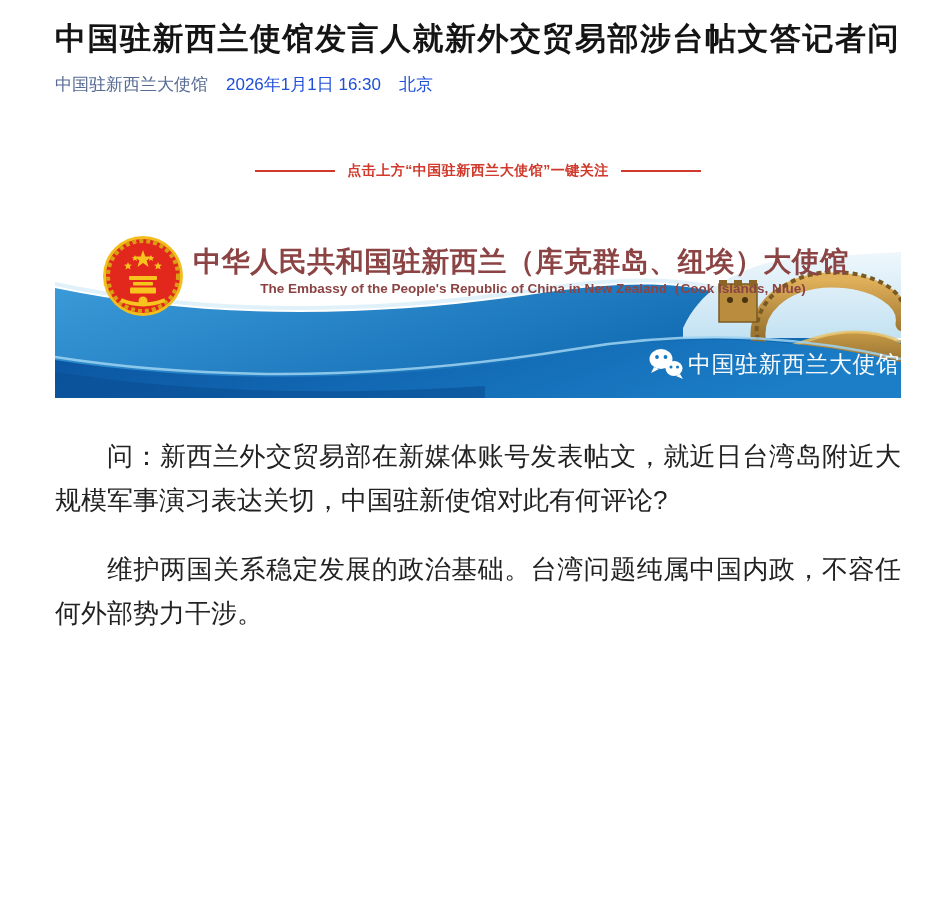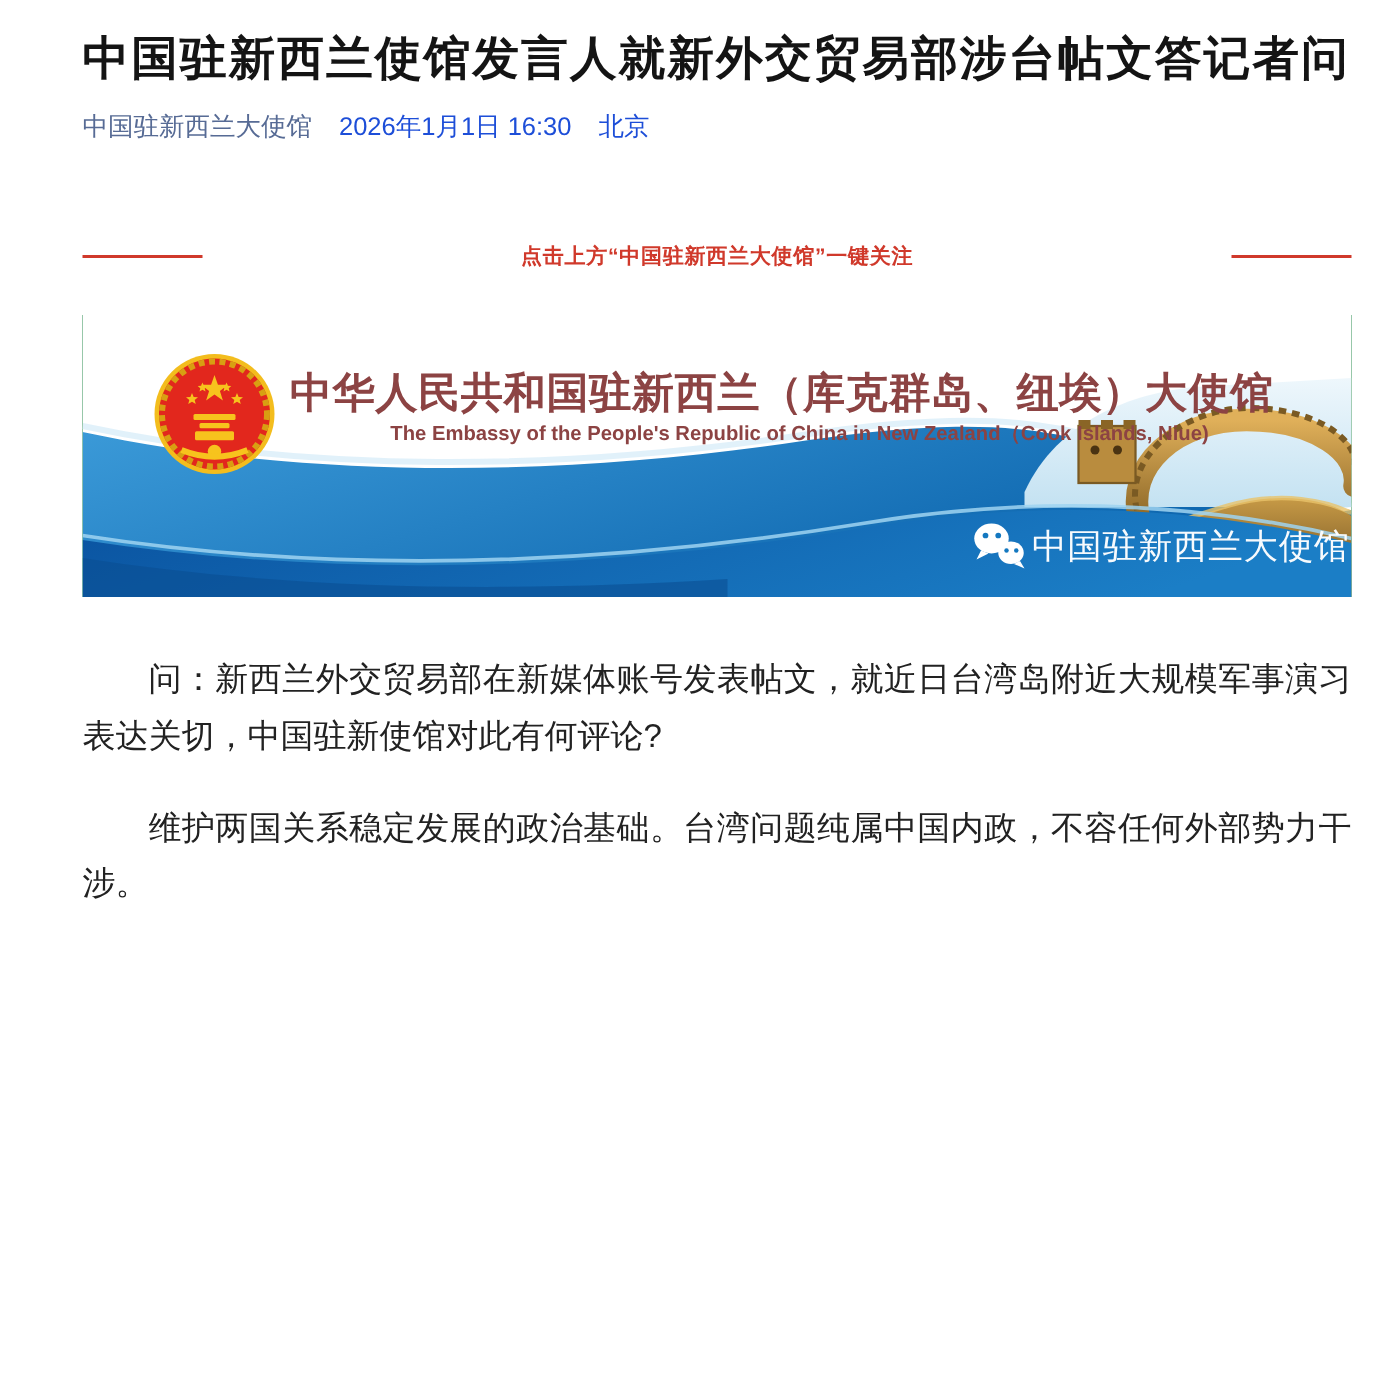--- a/index.html
+++ b/index.html
@@ -17,34 +17,34 @@
   }
   .byline {
     display: flex; align-items: center; gap: 18px;
     font-size: 17px; line-height: 1.2;
   }
   .account { color: #576b95; text-decoration: none; cursor: pointer; }
   .meta { color: #1d4ed8; }
 
   .cta {
     margin-top: 67px;
-    display: flex; align-items: center; justify-content: space-between; gap: 12px;
+    display: flex; align-items: center; justify-content: center; gap: 12px;
     color: #d0392b; font-size: 14px; font-weight: 700; letter-spacing: 0.5px;
   }
   .cta-line { width: 80px; height: 2px; background: #d0392b; }
 
   .banner {
     margin-top: 30px; width: 846px; height: 188px;
     position: relative; overflow: hidden; background: #15803d;
   }
   .banner svg { display: block; }
 
   .content {
     margin-top: 36px;
-    font-size: 22px; line-height: 1.7; color: #222222;
+    font-size: 26px; line-height: 1.7; color: #222222;
     text-align: justify;
   }
   .content p { margin: 0 0 24px 0; text-indent: 2em; }
 </style>
 </head>
 <body>
 
 <div class="page">
 
   <h1 class="title">中国驻新西兰使馆发言人就新外交贸易部涉台帖文答记者问</h1>

